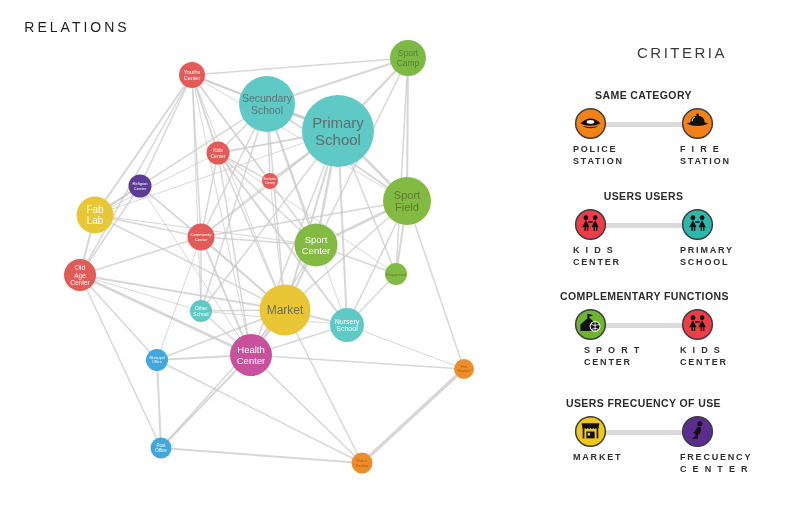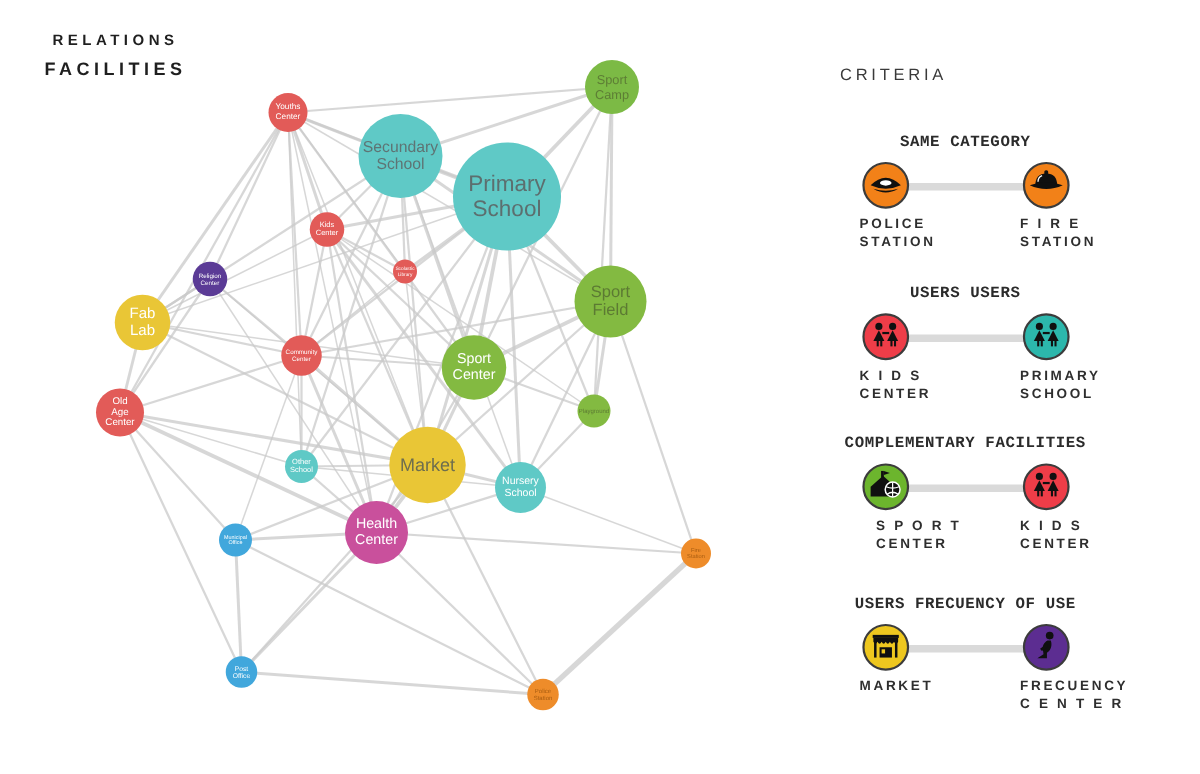--- a/index.html
+++ b/index.html
@@ -1,45 +1,44 @@
 <!DOCTYPE html>
 <html><head>
 <meta charset="utf-8">
 <style>
   html,body{margin:0;padding:0;background:#fff;}
   #stage{position:relative;width:800px;height:516px;background:#ffffff;overflow:hidden;
          font-family:"Liberation Sans",sans-serif;}
   
   #title-block{position:absolute;left:18px;top:18px;width:118px;text-align:center;color:#1f1f1f;}
-  #title-block .t1{font-size:10px;font-weight:700;letter-spacing:3px;line-height:19px;}
+  #title-block .t1{font-size:14px;font-weight:400;letter-spacing:3px;line-height:19px;}
   #title-block .t2{font-size:12px;font-weight:500;letter-spacing:3px;line-height:19px;}
   #title-block .t3{font-size:12px;font-weight:600;letter-spacing:3px;line-height:19px;}
   
   #network-svg{position:absolute;left:0;top:0;}
   
   #legend{position:absolute;left:560px;top:0;width:220px;height:516px;}
-  #legend-title{position:absolute;left:0;top:44px;width:167px;text-align:left;
-    font-size:11px;font-weight:500;letter-spacing:2.5px;color:#3a3a3a;}
+  #legend-title{position:absolute;left:0;top:44px;width:167px;text-align:right;
+    font-size:15px;font-weight:500;letter-spacing:2.5px;color:#3a3a3a;}
   .section{position:absolute;left:0;width:200px;}
   .heading{position:absolute;left:0;top:0;width:167px;text-align:center;
-    font-size:10.5px;font-weight:bold;letter-spacing:.4px;color:#2b2b2b;white-space:nowrap;font-family:Liberation Mono, monospace;}
+    font-size:10.5px;font-weight:bold;letter-spacing:.4px;color:#2b2b2b;white-space:nowrap;}
   .pair{position:absolute;left:0;top:18px;width:200px;height:70px;}
   .connector{position:absolute;left:30px;top:14.5px;width:107px;height:5px;background:#dadada;}
   .licon{position:absolute;top:0;width:33px;height:33px;}
   .plabel{position:absolute;top:37px;}
   .plabel div{font-size:9px;font-weight:bold;letter-spacing:1.8px;color:#2e2e2e;line-height:11.5px;white-space:nowrap;}
 </style>
 </head>
 <body>
 
 <div id="stage">
 
   <div id="title-block">
     <div class="t1">RELATIONS</div>
-    <div class="t3">FACILITIES</div>
   </div>
 
   <svg id="network-svg" width="560" height="516" viewBox="0 0 560 516">
       <line x1="192" y1="75" x2="267" y2="104" stroke="#c9c9c9" stroke-width="2" stroke-opacity="0.75"></line>
       <line x1="192" y1="75" x2="338" y2="131" stroke="#c9c9c9" stroke-width="1.5" stroke-opacity="0.75"></line>
       <line x1="192" y1="75" x2="408" y2="58" stroke="#c9c9c9" stroke-width="1.5" stroke-opacity="0.75"></line>
       <line x1="192" y1="75" x2="218" y2="153" stroke="#c9c9c9" stroke-width="2" stroke-opacity="0.75"></line>
       <line x1="192" y1="75" x2="140" y2="186" stroke="#c9c9c9" stroke-width="1.5" stroke-opacity="0.75"></line>
       <line x1="192" y1="75" x2="95" y2="215" stroke="#c9c9c9" stroke-width="2" stroke-opacity="0.75"></line>
       <line x1="192" y1="75" x2="201" y2="237" stroke="#c9c9c9" stroke-width="1.5" stroke-opacity="0.75"></line>
@@ -312,21 +311,21 @@
           <div>CENTER</div>
         </div>
         <div class="plabel" style="left:120px">
           <div>PRIMARY</div>
           <div>SCHOOL</div>
         </div>
       </div>
     </div>
 
     <div class="section" style="top:290px">
-      <div class="heading">COMPLEMENTARY FACILITIES</div>
+      <div class="heading">COMPLEMENTARY FUNCTIONS</div>
       <div class="pair">
         <div class="connector"></div>
         <svg class="licon" style="left:13.5px" viewBox="0 0 36 36">
           <circle cx="18" cy="18" r="16.2" stroke="#3c3c3c" stroke-width="1.6" fill="#6cb52d"></circle>
           <g fill="#101010">
             <path d="M7,18 L16,10 L25,18 V25 H7 Z"></path>
             <rect x="14.6" y="6.5" width="2" height="5"></rect>
             <path d="M16.6,6.5 L21,8 L16.6,9.5 Z"></path>
             <circle cx="23" cy="20" r="5.4" stroke="#ffffff" stroke-width="1.1"></circle>
             <path d="M18.2,18 Q23,20 27.8,18 M23,14.8 V25.2 M19,23.5 Q23,20.5 27,23.5" stroke="#ffffff" stroke-width="0.9" fill="none"></path>

